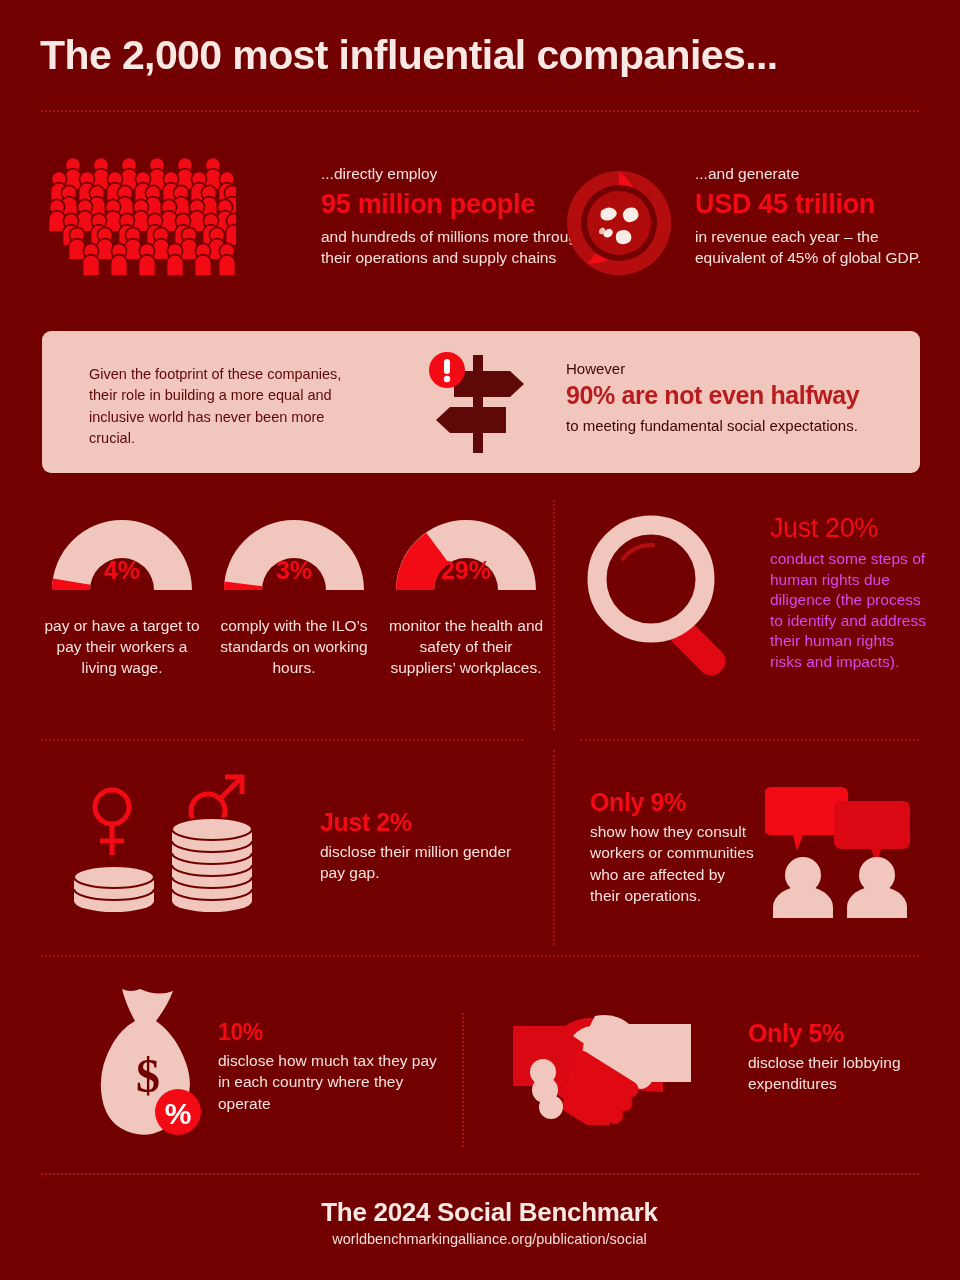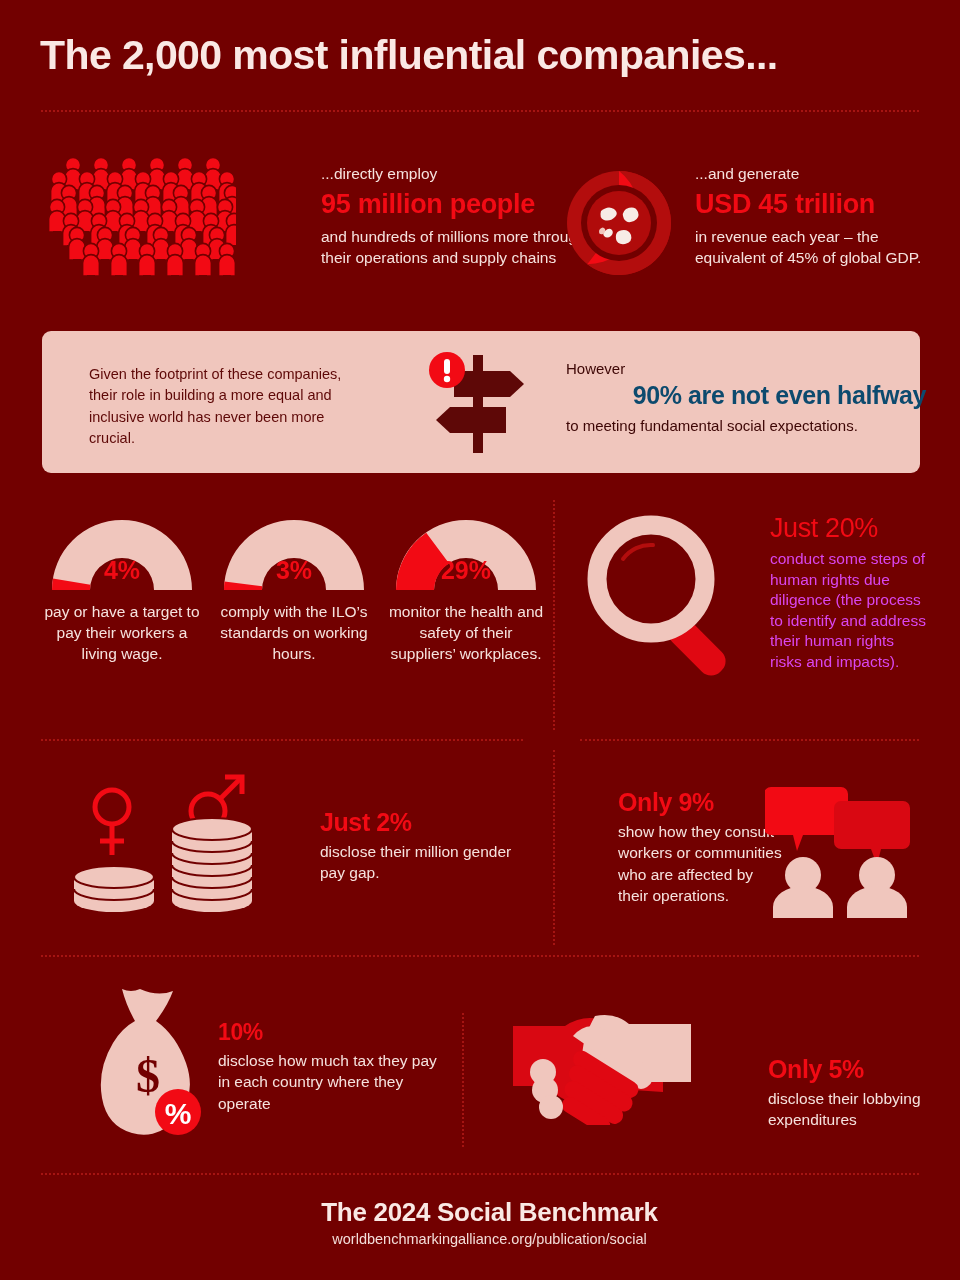--- a/index.html
+++ b/index.html
@@ -49,35 +49,35 @@
     background: #f0c6bd; border-radius: 9px;
   }
   .panel-text {
     position: absolute; left: 47px; top: 33px; width: 270px;
     font-size: 14.5px; color: #5e0807; line-height: 1.47;
   }
   .sign { position: absolute; left: 378px; top: 18px; width: 120px; height: 110px; }
   .panel-right { position: absolute; left: 524px; top: 29px; width: 360px; }
   .panel-how { font-size: 15px; color: #3d0605; margin-bottom: 4px; }
   .panel-big {
-    font-size: 25px; font-weight: bold; color: #0c4a6e;
-    letter-spacing: -0.4px; margin-bottom: 7px; text-align: right;
+    font-size: 25px; font-weight: bold; color: #b91c1c;
+    letter-spacing: -0.4px; margin-bottom: 7px;
   }
   .panel-sub { font-size: 15px; color: #3d0605; }
 
   
   .gauges { position: absolute; left: 44px; top: 512px; width: 500px; display: flex; gap: 16px; }
   .gauge-cell { width: 156px; text-align: center; }
   .gauge-svg { display: block; margin: 0 auto; }
   .gauge-pct {
     position: relative; margin-top: -38px;
     font-size: 25px; font-weight: bold; color: #f20a14;
   }
   .gauge-cap {
-    margin-top: 17px; font-size: 15.5px; color: #f6e2de;
+    margin-top: 31px; font-size: 15.5px; color: #f6e2de;
     line-height: 1.34;
   }
 
   .sep-v-mid { position: absolute; left: 553px; top: 500px; height: 230px; }
   .sep-h-1   { position: absolute; left: 41px; top: 739px; width: 482px; }
   .sep-h-2   { position: absolute; left: 580px; top: 739px; width: 339px; }
 
   
   .magnify { position: absolute; left: 585px; top: 513px; width: 165px; height: 165px; }
   .blk-hrdd { position: absolute; left: 770px; top: 513px; width: 160px; }
@@ -86,33 +86,33 @@
     letter-spacing: -0.4px; margin-bottom: 5px;
   }
   .hrdd-body { font-size: 15.5px; color: #d946ef; line-height: 1.33; }
 
   
   .coins { position: absolute; left: 72px; top: 765px; width: 220px; height: 160px; }
   .blk-gender { position: absolute; left: 320px; top: 808px; width: 210px; }
   .sep-v-bot { position: absolute; left: 553px; top: 750px; height: 195px; }
 
   
-  .blk-consult { position: absolute; left: 590px; top: 788px; width: 168px; margin-left: 28px; }
+  .blk-consult { position: absolute; left: 590px; top: 788px; width: 168px; }
   .speech { position: absolute; left: 765px; top: 783px; width: 150px; height: 135px; }
 
   .sep-h-3 { position: absolute; left: 41px; top: 955px; width: 878px; }
 
   
   .moneybag { position: absolute; left: 100px; top: 985px; width: 110px; height: 155px; }
   .blk-tax { position: absolute; left: 218px; top: 1019px; width: 225px; }
   .sep-v-bot2 { position: absolute; left: 462px; top: 1013px; height: 134px; }
 
   
   .handshake { position: absolute; left: 513px; top: 1010px; width: 180px; height: 115px; }
-  .blk-lobby { position: absolute; left: 768px; top: 1019px; width: 175px; margin-top: 36px; }
+  .blk-lobby { position: absolute; left: 748px; top: 1019px; width: 175px; }
 
   .num-red {
     font-size: 25px; font-weight: bold; color: #f20a14;
     letter-spacing: -0.4px; margin-bottom: 4px;
   }
   .num-red.sm { font-size: 23px; }
 
   .sep-h-4 { position: absolute; left: 41px; top: 1173px; width: 878px; }
 
   

